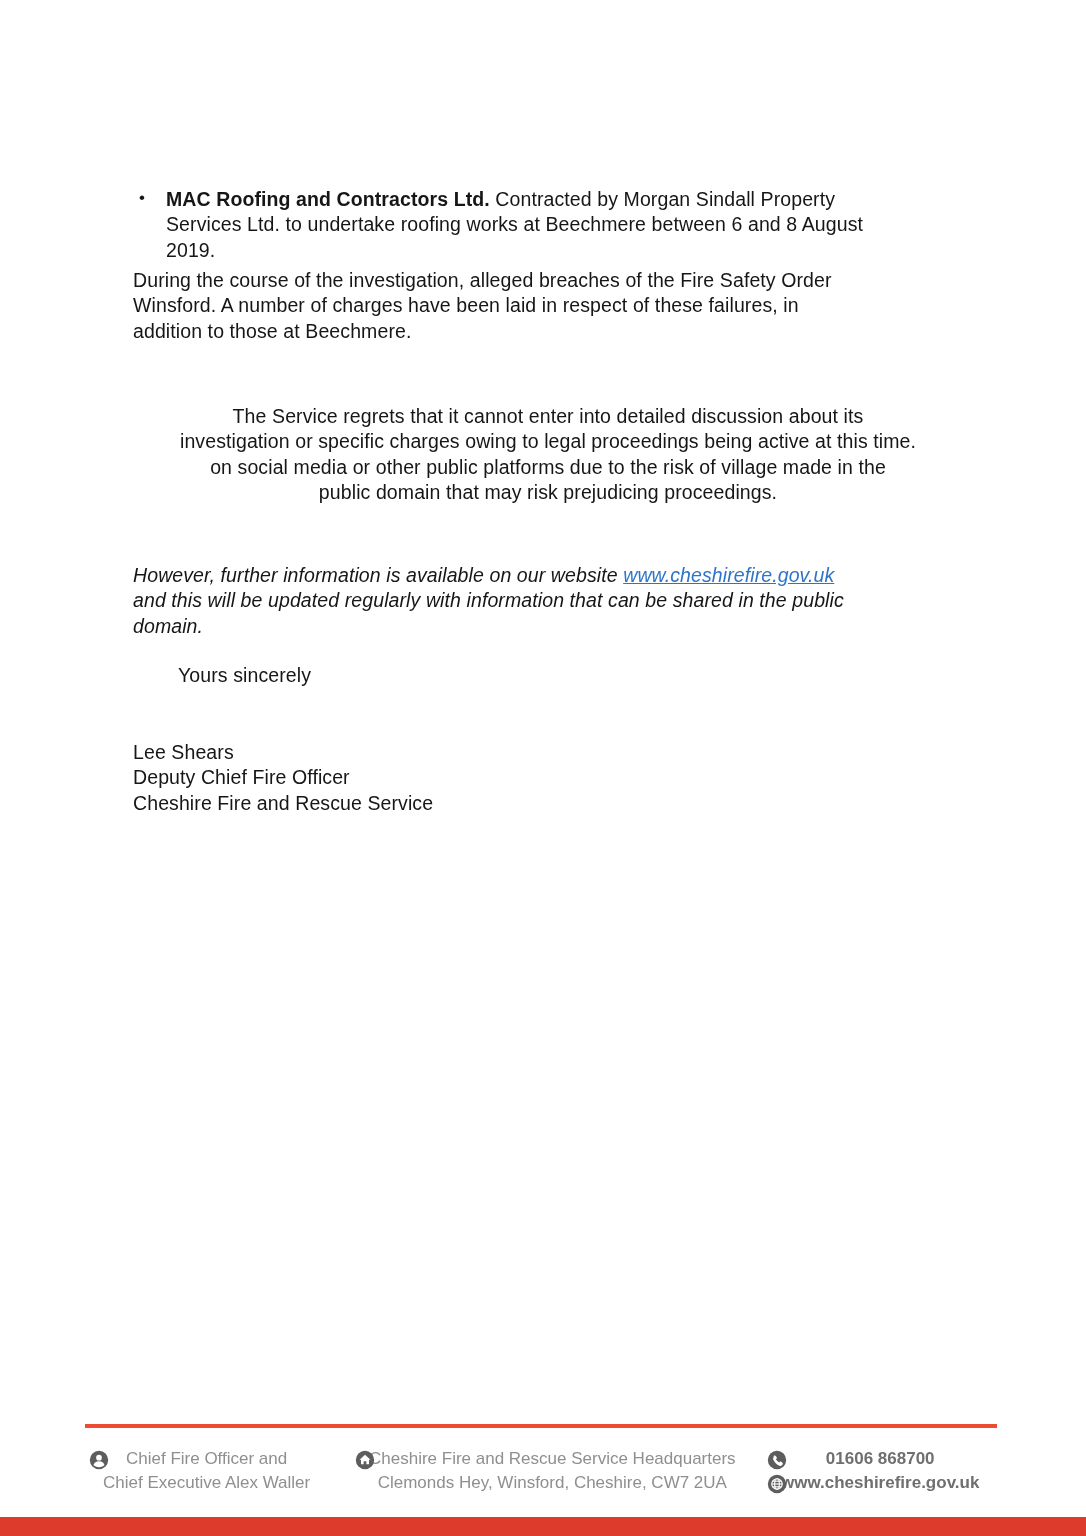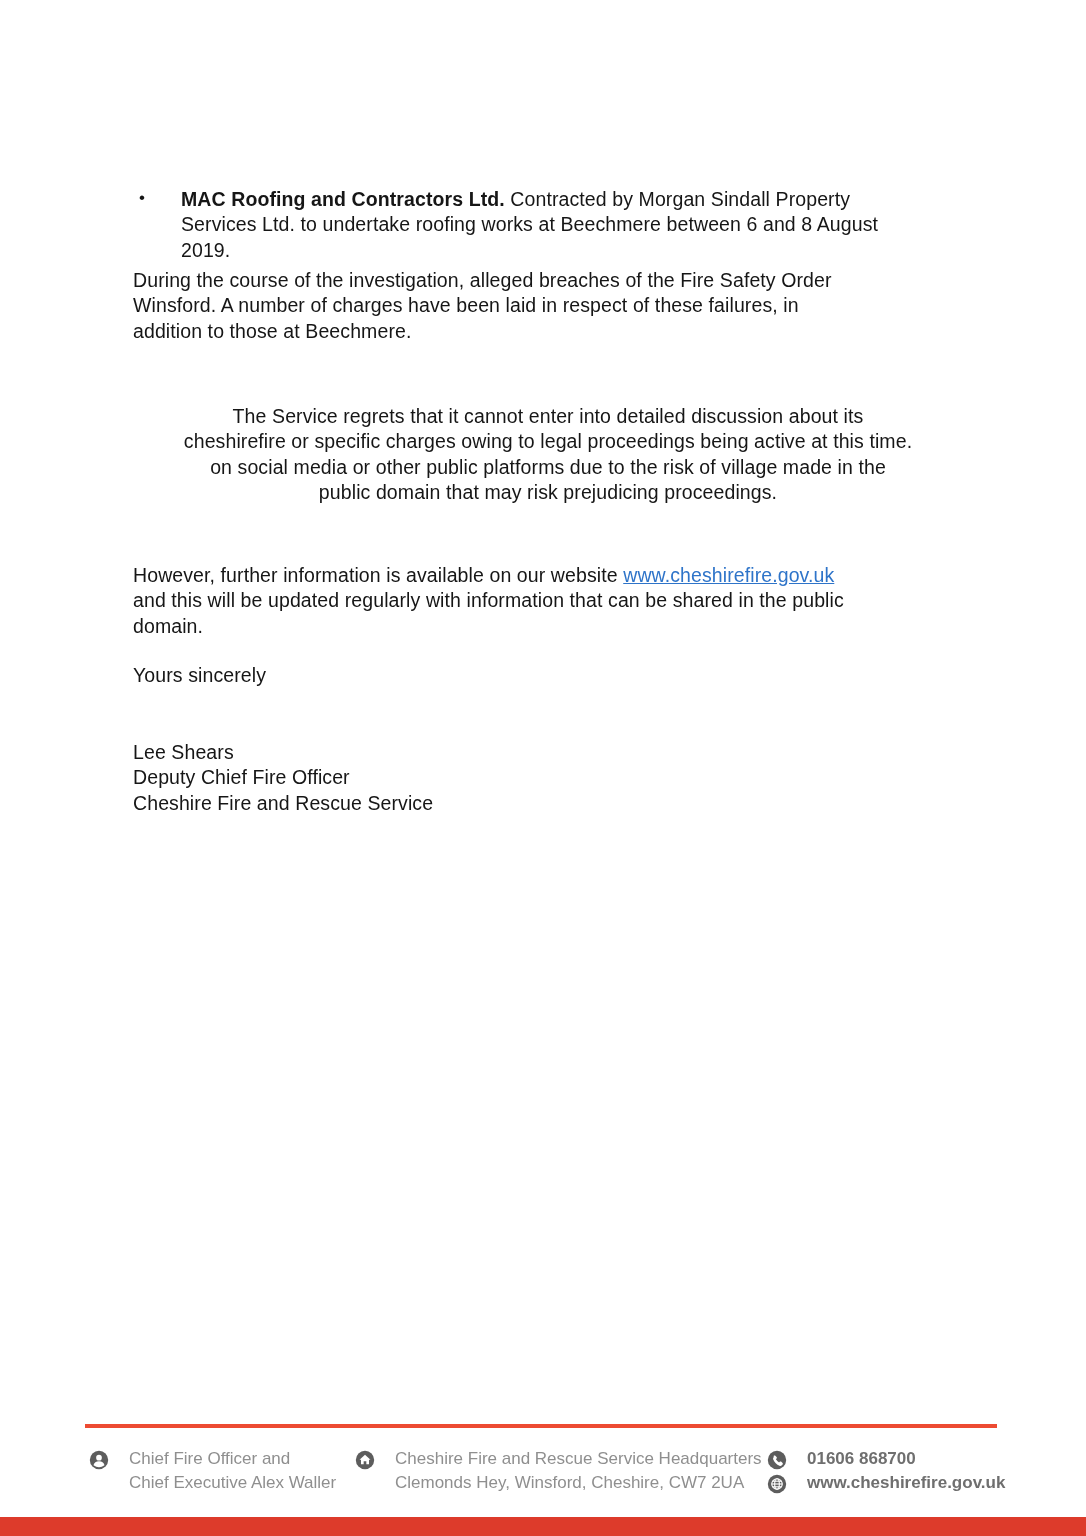--- a/index.html
+++ b/index.html
@@ -22,25 +22,25 @@
 
   
   .textblock{
     position:absolute;left:133px;width:830px;
     font-size:19.5px;line-height:25.3px;color:var(--text-black);
     letter-spacing:0.1px;
   }
   .line{white-space:nowrap;}
   .bullet-item{top:187px;}
   .bullet-marker{position:absolute;left:6px;top:-2px;font-size:17px;}
-  .bullet-text{margin-left:48px;}
+  .bullet-text{margin-left:33px;}
   .p1{top:268px;}
   .p2{top:404px;text-align:center;}
-  .p3{top:563px;}
-  .closing{top:663px;}
+  .p3{top:563px;font-style:italic;}
+  .closing{top:663px;margin-left:45px;}
   .signature{top:740px;font-weight:normal;}
   a.weblink{color:var(--link-blue);text-decoration:underline;cursor:pointer;}
 
   
   .footer-divider{
     position:absolute;left:85px;top:1424px;width:912px;height:4px;
     background:var(--accent-red);
   }
   .footer{
     position:absolute;left:0;top:1447px;width:1086px;height:60px;
@@ -48,21 +48,21 @@
   }
   .footer-col{position:absolute;top:0;}
   .footer-col .ftext{white-space:nowrap;}
   .col-officer{left:89px;}
   .col-hq{left:355px;}
   .col-contact{left:767px;color:var(--footer-dark);font-weight:bold;}
   .ficon{
     position:absolute;width:20px;height:20px;display:inline-block;
   }
   .col-officer .ficon, .col-hq .ficon{left:0;top:3px;}
-  .footer-col .flines{margin-left:40px;}
+  .footer-col .flines{margin-left:14px;text-align:center;}
   .col-contact .icon-stack .ficon.row1{left:0;top:3px;}
   .col-contact .icon-stack .ficon.row2{left:0;top:27px;}
   .ficon svg{width:20px;height:20px;display:block;}
 
   .bottom-bar{
     position:absolute;left:0;top:1517px;width:1086px;height:19px;
     background:var(--bar-red);
   }
 </style>
 </head>
@@ -80,21 +80,21 @@
   </div>
 
   <div class="textblock p1">
     <div class="line">During the course of the investigation, alleged breaches of the Fire Safety Order</div>
     <div class="line">Winsford. A number of charges have been laid in respect of these failures, in</div>
     <div class="line">addition to those at Beechmere.</div>
   </div>
 
   <div class="textblock p2">
     <div class="line">The Service regrets that it cannot enter into detailed discussion about its</div>
-    <div class="line">cheshirefire or specific charges owing to legal proceedings being active at this time.</div>
+    <div class="line">investigation or specific charges owing to legal proceedings being active at this time.</div>
     <div class="line">on social media or other public platforms due to the risk of village made in the</div>
     <div class="line">public domain that may risk prejudicing proceedings.</div>
   </div>
 
   <div class="textblock p3">
     <div class="line"><span>However, further information is available on our website </span><a class="weblink" href="#">www.cheshirefire.gov.uk</a></div>
     <div class="line">and this will be updated regularly with information that can be shared in the public</div>
     <div class="line">domain.</div>
   </div>
 

